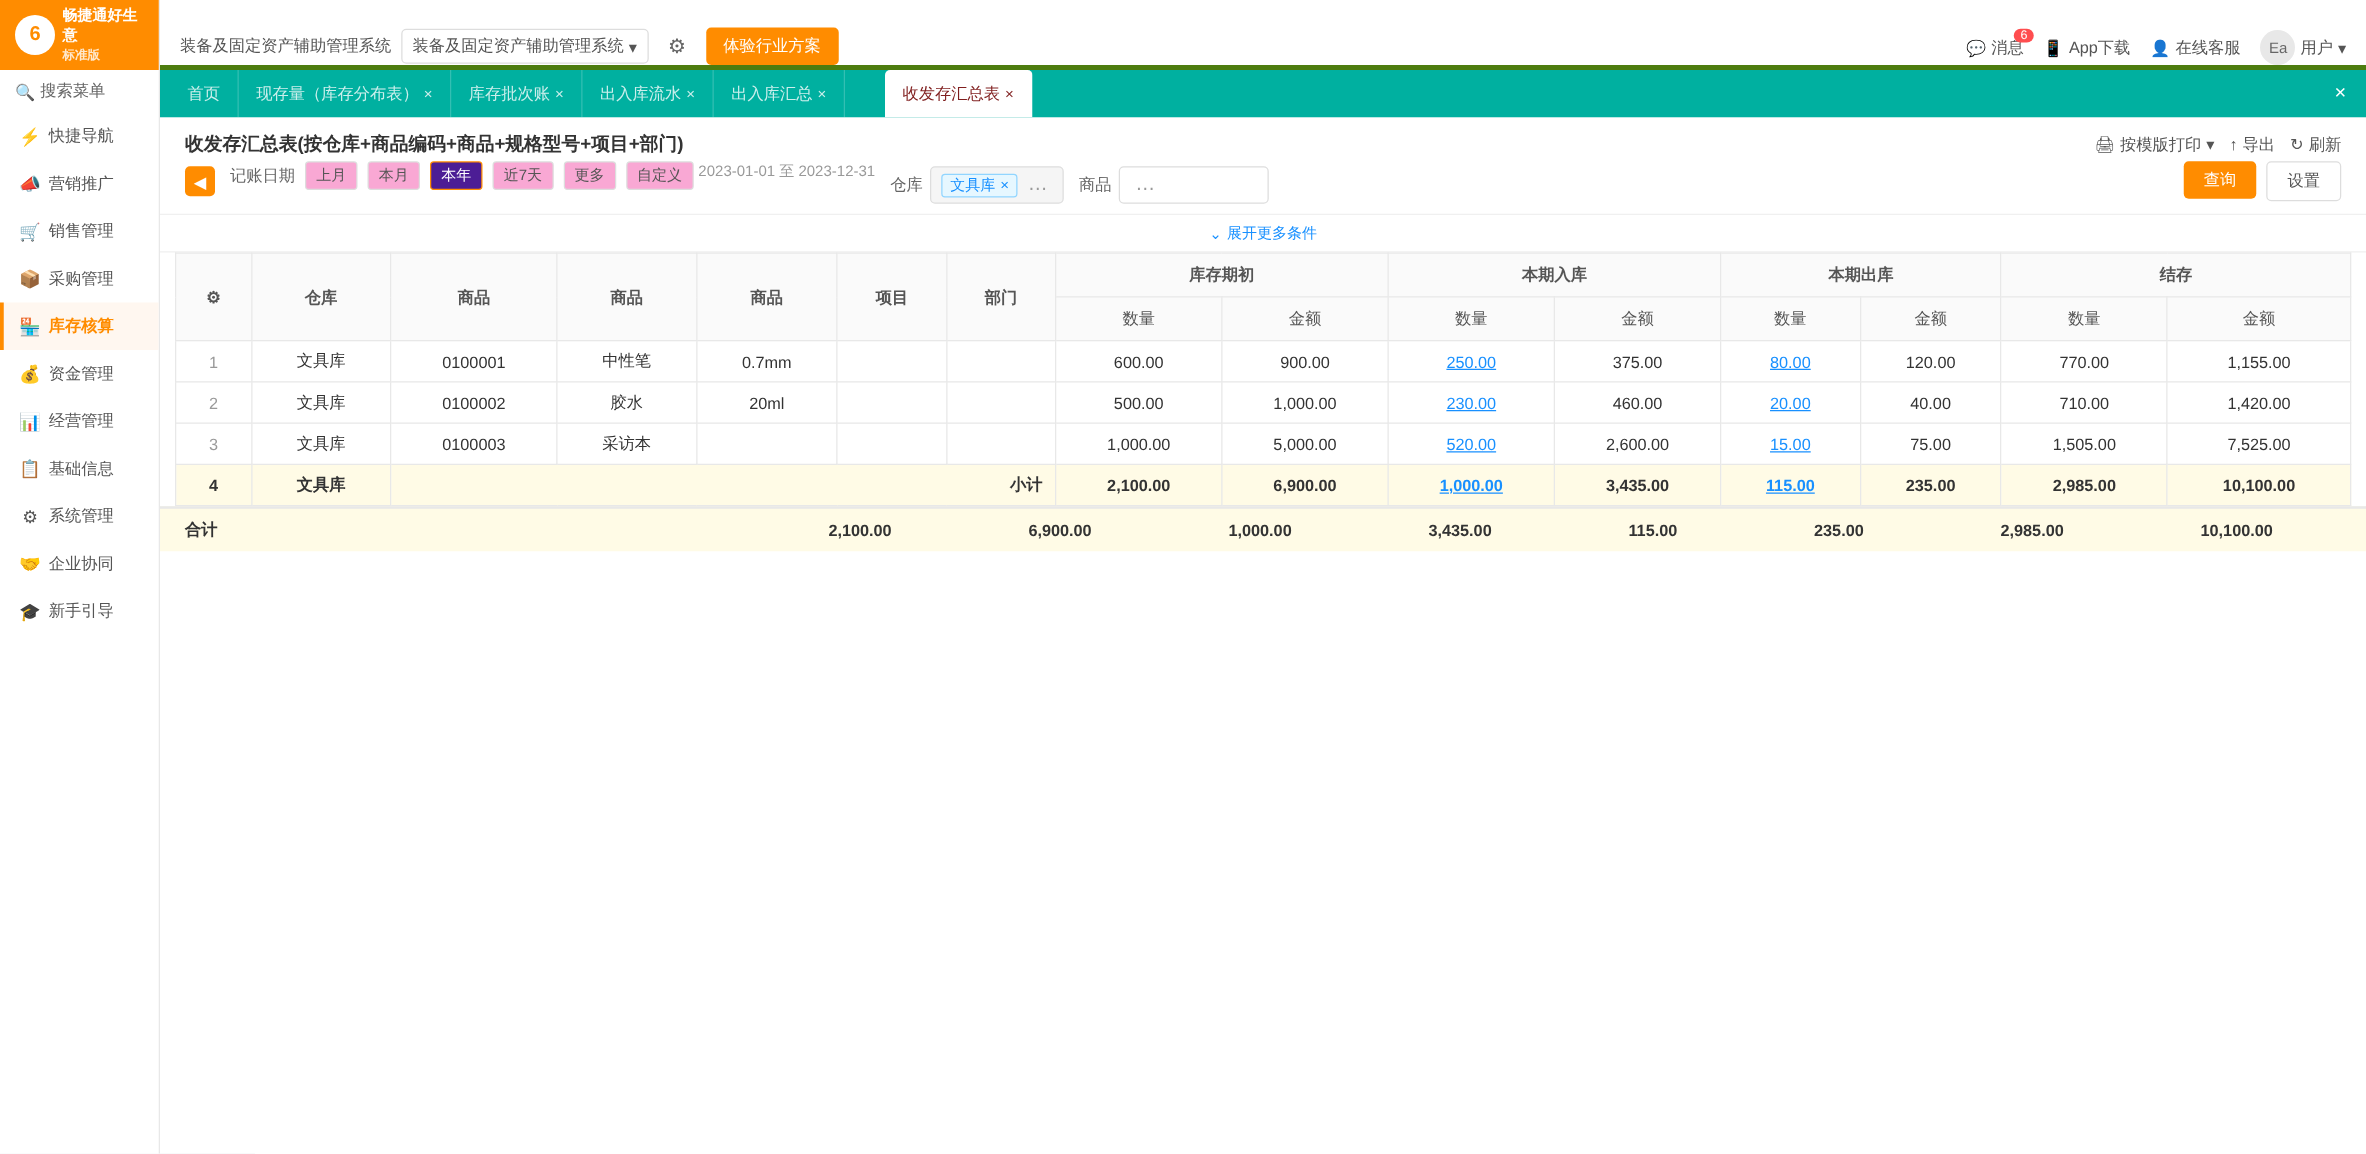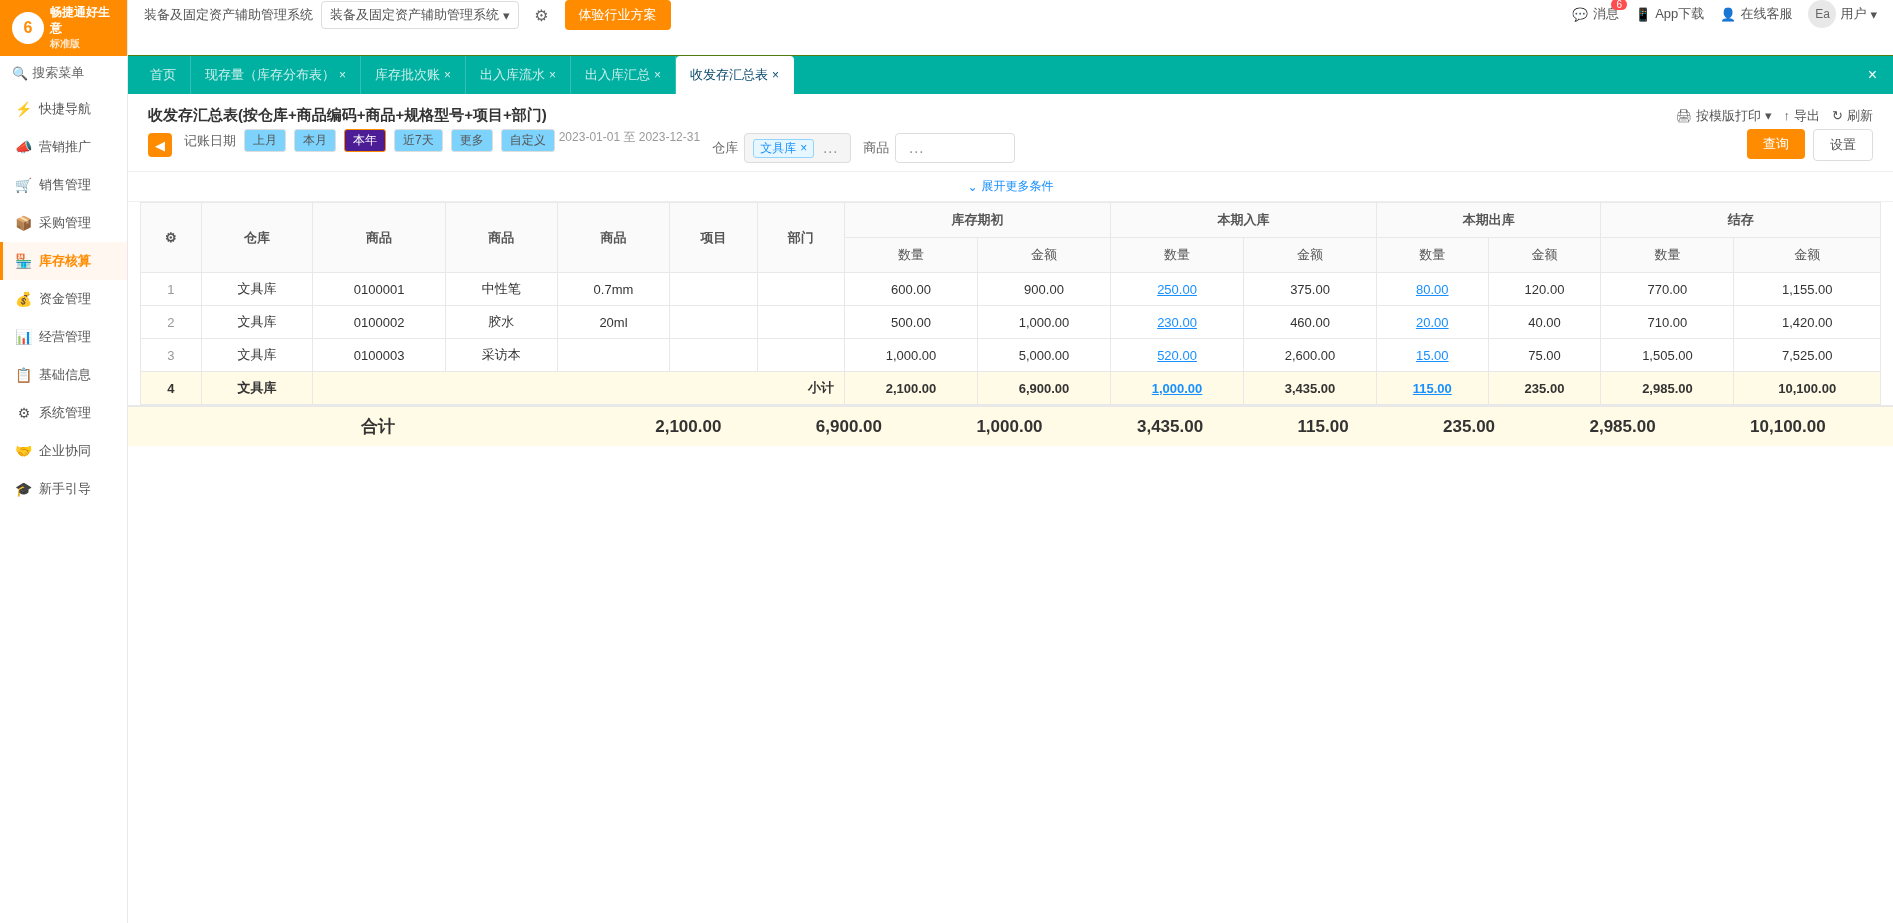--- a/index.html
+++ b/index.html
@@ -14,51 +14,51 @@
     .sidebar-search { display: flex; align-items: center; gap: 4px; padding: 8px 12px; cursor: pointer; color: #666; font-size: 13px; }
     .sidebar-nav { flex: 1; overflow-y: auto; }
     .sidebar-item { display: flex; align-items: center; gap: 6px; padding: 10px 12px; cursor: pointer; color: #555; font-size: 13px; border-left: 3px solid transparent; }
     .sidebar-item.active { background: #fff7f0; color: #ff8c00; border-left-color: #ff8c00; font-weight: bold; }
     .sidebar-item-icon { width: 18px; text-align: center; font-size: 14px; }
 
     
     .main { flex: 1; display: flex; flex-direction: column; overflow: hidden; }
 
     
-    .topbar { height: 56px; background: #fff; display: flex; align-items: flex-start; justify-content: space-between; padding: 0 16px; border-bottom: 1px solid #4d7c0f; flex-shrink: 0; }
+    .topbar { height: 56px; background: #fff; display: flex; align-items: flex-end; justify-content: space-between; padding: 0 16px; border-bottom: 4px solid #4d7c0f; flex-shrink: 0; }
     .topbar-left { display: flex; align-items: center; gap: 8px; }
     .topbar-title { font-size: 13px; color: #555; }
     .topbar-dropdown { border: 1px solid #ddd; border-radius: 4px; padding: 4px 8px; font-size: 13px; color: #555; cursor: pointer; display: flex; align-items: center; gap: 4px; }
     .topbar-settings { width: 30px; height: 30px; display: flex; align-items: center; justify-content: center; cursor: pointer; color: #666; font-size: 16px; }
     .topbar-trial { background: #ff8c00; color: #fff; border: none; border-radius: 4px; padding: 6px 14px; font-size: 13px; cursor: pointer; }
     .topbar-right { display: flex; align-items: center; gap: 16px; color: #555; font-size: 13px; }
     .topbar-right-item { display: flex; align-items: center; gap: 4px; cursor: pointer; position: relative; }
     .badge { background: #ff4d4f; color: #fff; border-radius: 10px; padding: 0 5px; font-size: 10px; position: absolute; top: -6px; right: -8px; }
     .user-avatar { width: 28px; height: 28px; border-radius: 50%; background: #e8e8e8; display: flex; align-items: center; justify-content: center; font-size: 12px; color: #666; }
 
     
     .tabs { display: flex; align-items: center; background: #00b0a0; flex-shrink: 0; padding: 0 8px; overflow-x: auto; }
     .tab { display: flex; align-items: center; gap: 4px; padding: 10px 14px; color: rgba(255,255,255,0.8); font-size: 13px; cursor: pointer; white-space: nowrap; border-right: 1px solid rgba(255,255,255,0.2); }
-    .tab.active { background: #fff; color: #0c4a6e; border-radius: 4px 4px 0 0; }
+    .tab.active { background: #fff; color: #7f1d1d; border-radius: 4px 4px 0 0; margin-left: 32px; }
     .tab-close { font-size: 12px; color: inherit; cursor: pointer; }
     .tabs-end-close { margin-left: auto; color: #fff; font-size: 16px; cursor: pointer; padding: 0 8px; }
 
     
     .content { flex: 1; overflow-y: auto; background: #fff; padding: 0; }
 
     
     .page-header { padding: 16px 20px 8px; font-size: 15px; font-weight: bold; color: #333; }
 
     
     .filter-bar { padding: 0 20px 8px; display: flex; align-items: flex-start; gap: 12px; border-bottom: 1px solid #f0f0f0; }
     .filter-arrow { width: 24px; height: 24px; background: #ff8c00; color: #fff; border-radius: 4px; display: flex; align-items: center; justify-content: center; cursor: pointer; flex-shrink: 0; margin-top: 4px; }
     .filter-section { display: flex; flex-direction: row; gap: 4px; }
     .filter-row { display: flex; align-items: center; gap: 8px; flex-wrap: wrap; }
     .filter-label { color: #666; white-space: nowrap; }
-    .filter-btn { padding: 2px 8px; border-radius: 3px; font-size: 12px; cursor: pointer; border: 1px solid #ddd; background: #7dd3fc; color: #555; }
+    .filter-btn { padding: 2px 8px; border-radius: 3px; font-size: 12px; cursor: pointer; border: 1px solid #ddd; background: #f9a8d4; color: #555; }
     .filter-btn.active { background: #4c1d95; color: #fff; border-color: #ff8c00; }
     .filter-date-range { color: #999; font-size: 12px; }
     .filter-warehouse { display: flex; align-items: center; gap: 4px; border: 1px solid #ddd; border-radius: 4px; padding: 3px 8px; background: #f5f5f5; font-size: 12px; }
     .filter-warehouse-tag { background: #e6f7ff; border: 1px solid #91d5ff; border-radius: 3px; padding: 0 6px; font-size: 12px; color: #1890ff; display: flex; align-items: center; gap: 4px; }
     .filter-more { color: #999; font-size: 16px; cursor: pointer; padding: 2px 4px; }
     .filter-goods { display: flex; align-items: center; gap: 4px; border: 1px solid #ddd; border-radius: 4px; padding: 3px 8px; min-width: 120px; }
     .filter-actions { margin-left: auto; display: flex; gap: 8px; align-items: flex-start; }
     .btn-query { background: #ff8c00; color: #fff; border: none; border-radius: 4px; padding: 6px 16px; font-size: 13px; cursor: pointer; }
     .btn-settings-small { background: #fff; color: #555; border: 1px solid #ddd; border-radius: 4px; padding: 6px 16px; font-size: 13px; cursor: pointer; }
 
@@ -70,21 +70,21 @@
     .table-container { padding: 0 12px; }
     table { width: 100%; border-collapse: collapse; font-size: 13px; }
     thead tr th { background: #fafafa; border: 1px solid #e8e8e8; padding: 8px 10px; text-align: center; color: #555; font-weight: normal; white-space: nowrap; }
     thead tr.header-group th { font-weight: bold; }
     tbody tr td { border: 1px solid #e8e8e8; padding: 7px 10px; text-align: center; color: #333; }
     tbody tr.subtotal td { background: #fffbe6; font-weight: bold; }
     .underline { text-decoration: underline; color: #1890ff; cursor: pointer; }
     .row-num { color: #999; }
 
     
-    .table-footer { position: sticky; bottom: 0; background: #fffbe6; border-top: 2px solid #e8e8e8; display: flex; align-items: center; padding: 8px 20px; font-size: 17px; font-weight: bold; text-align: center; }
+    .table-footer { position: sticky; bottom: 0; background: #fffbe6; border-top: 2px solid #e8e8e8; display: flex; align-items: center; padding: 8px 20px; font-size: 13px; font-weight: bold; }
     .table-footer .label { min-width: 120px; }
     .action-btn { display: flex; align-items: center; gap: 4px; cursor: pointer; color: #555; }
   </style>
 </head>
 <body>
 
 <div class="sidebar">
   <div class="sidebar-logo">
     <div class="sidebar-logo-icon">6</div>
     <div>

